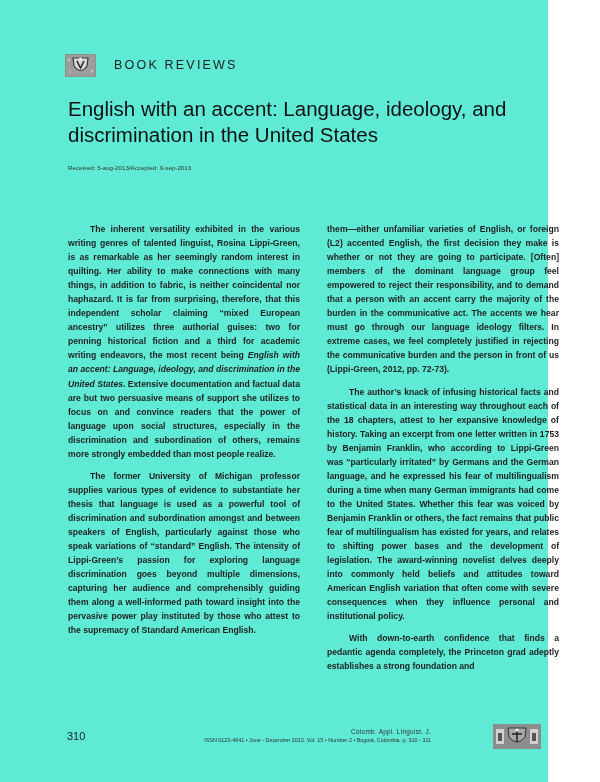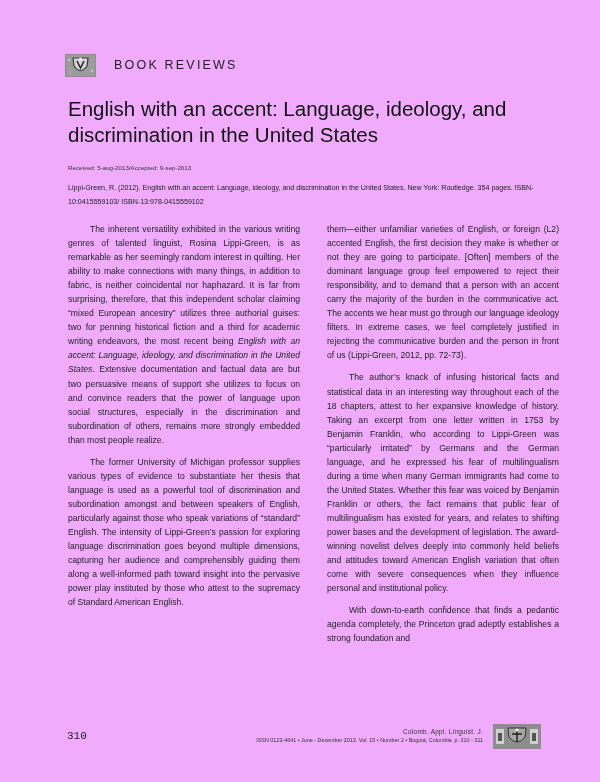--- a/index.html
+++ b/index.html
@@ -1,36 +1,36 @@
 <!DOCTYPE html>
 <html><head>
   <meta charset="utf-8">
   <style>
     html, body { margin: 0; padding: 0; background: #ffffff; }
     body { width: 600px; height: 782px; position: relative; overflow: hidden; color: #1a1a1a; }
-    .page { position: absolute; left: 0; top: 0; width: 600px; height: 782px; background: #f0abfc; }
+    .page { position: absolute; left: 0; top: 0; width: 548px; height: 782px; background: #5eead4; }
 
     .section-header { position: absolute; left: 65px; top: 52px; height: 26px; display: flex; align-items: center; }
     .crest { width: 31px; height: 23px; background: #8a8a8a; position: relative; overflow: hidden; }
     .crest svg { display: block; }
     .section-label { margin-left: 18px; font-family: "Liberation Sans", sans-serif; font-size: 12.5px; letter-spacing: 2.2px; color: #222; }
 
     .title { position: absolute; left: 68px; top: 96px; width: 470px; font-family: "Liberation Sans", sans-serif; font-size: 20.5px; line-height: 26px; color: #111; margin: 0; font-weight: normal; }
 
     .received { position: absolute; left: 68px; top: 164px; font-family: "Liberation Sans", sans-serif; font-size: 6.2px; color: #333; }
     .citation { position: absolute; left: 68px; top: 182px; width: 470px; font-family: "Liberation Sans", sans-serif; font-size: 7.1px; line-height: 13.5px; color: #222; }
 
     .col { position: absolute; top: 222px; width: 232px; font-family: "Liberation Sans", sans-serif; font-size: 8.6px; line-height: 14.05px; color: #1f1f1f; text-align: justify; }
     .col-left { left: 68px; }
     .col-right { left: 327px; }
-    .col p { margin: 0 0 8px 0; text-indent: 22px; }
+    .col p { margin: 0 0 8px 0; text-indent: 22px; font-weight: bold; }
     .col p.cont { text-indent: 0; }
     .col em { font-style: italic; }
 
-    .footer-page { position: absolute; left: 67px; top: 730px; font-family: Liberation Mono, monospace; font-size: 11px; color: #222; }
+    .footer-page { position: absolute; left: 67px; top: 730px; font-family: Liberation Sans, sans-serif; font-size: 11px; color: #222; }
     .footer-journal { position: absolute; right: 117px; top: 728px; text-align: right; font-family: "Liberation Sans", sans-serif; color: #333; }
     .footer-journal .j1 { font-size: 6.4px; line-height: 8px; letter-spacing: 0.3px; }
     .footer-journal .j2 { font-size: 5.4px; line-height: 8px; }
     .footer-crest { position: absolute; left: 493px; top: 724px; width: 48px; height: 25px; background: #8d8d8d; overflow: hidden; }
   </style>
 </head>
 <body>
 
 <div class="page">
 
@@ -46,21 +46,20 @@
         <circle cx="27" cy="17" r="1.2" fill="#c8c8c8"></circle>
         <circle cx="5" cy="18" r="1" fill="#bbb"></circle>
       </svg>
     </div>
     <span class="section-label">BOOK REVIEWS</span>
   </div>
 
   <h1 class="title">English with an accent: Language, ideology, and discrimination in the United States</h1>
 
   <div class="received">Received: 5-aug-2013/Accepted: 9-sep-2013</div>
-  <div class="citation">Lippi-Green, R. (2012). English with an accent: Language, ideology, and discrimination in the United States. New York: Routledge. 354 pages. ISBN-10:0415559103/ ISBN-13:978-0415559102</div>
 
   <div class="col col-left">
     <p><span>The inherent versatility exhibited in the various writing genres of talented linguist, Rosina Lippi-Green, is as remarkable as her seemingly random interest in quilting.  Her ability to make connections with many things, in addition to fabric, is neither coincidental nor haphazard. It is far from surprising, therefore, that this independent scholar claiming “mixed European ancestry” utilizes three authorial guises: two for penning historical fiction and a third for academic writing endeavors, the most recent being </span><em>English with an accent: Language, ideology, and discrimination in the United States</em><span>. Extensive documentation and factual data are but two persuasive means of support she utilizes to focus on and convince readers that the power of language upon social structures, especially in the discrimination and subordination of others, remains more strongly embedded than most people realize.</span></p>
     <p>The former University of Michigan professor supplies various types of evidence to substantiate her thesis that language is used as a powerful tool of discrimination and subordination amongst and between speakers of English, particularly against those who speak variations of “standard” English.  The intensity of Lippi-Green’s passion for exploring language discrimination goes beyond multiple dimensions, capturing her audience and comprehensibly guiding them along a well-informed path toward insight into the pervasive power play instituted by those who attest to the supremacy of Standard American English.</p>
   </div>
 
   <div class="col col-right">
     <p class="cont">them—either unfamiliar varieties of English, or foreign (L2) accented English, the first decision they make is whether or not they are going to participate. [Often] members of the dominant language group feel empowered to reject their responsibility, and to demand that a person with an accent carry the majority of the burden in the communicative act. The accents we hear must go through our language ideology filters.  In extreme cases, we feel completely justified in rejecting the communicative burden and the person in front of us (Lippi-Green, 2012, pp. 72-73).</p>
     <p>The author’s knack of infusing historical facts and statistical data in an interesting way throughout each of the 18 chapters, attest to her expansive knowledge of history. Taking an excerpt from one letter written in 1753 by Benjamin Franklin, who according to Lippi-Green was “particularly irritated” by Germans and the German language, and he expressed his fear of multilingualism during a time when many German immigrants had come to the United States.  Whether this fear was voiced by Benjamin Franklin or others, the fact remains that public fear of multilingualism has existed for years, and relates to shifting power bases and the development of legislation.  The award-winning novelist delves deeply into commonly held beliefs and attitudes toward American English variation that often come with severe consequences when they influence personal and institutional policy.</p>
     <p>With down-to-earth confidence that finds a pedantic agenda completely, the Princeton grad adeptly establishes a strong foundation and</p>

